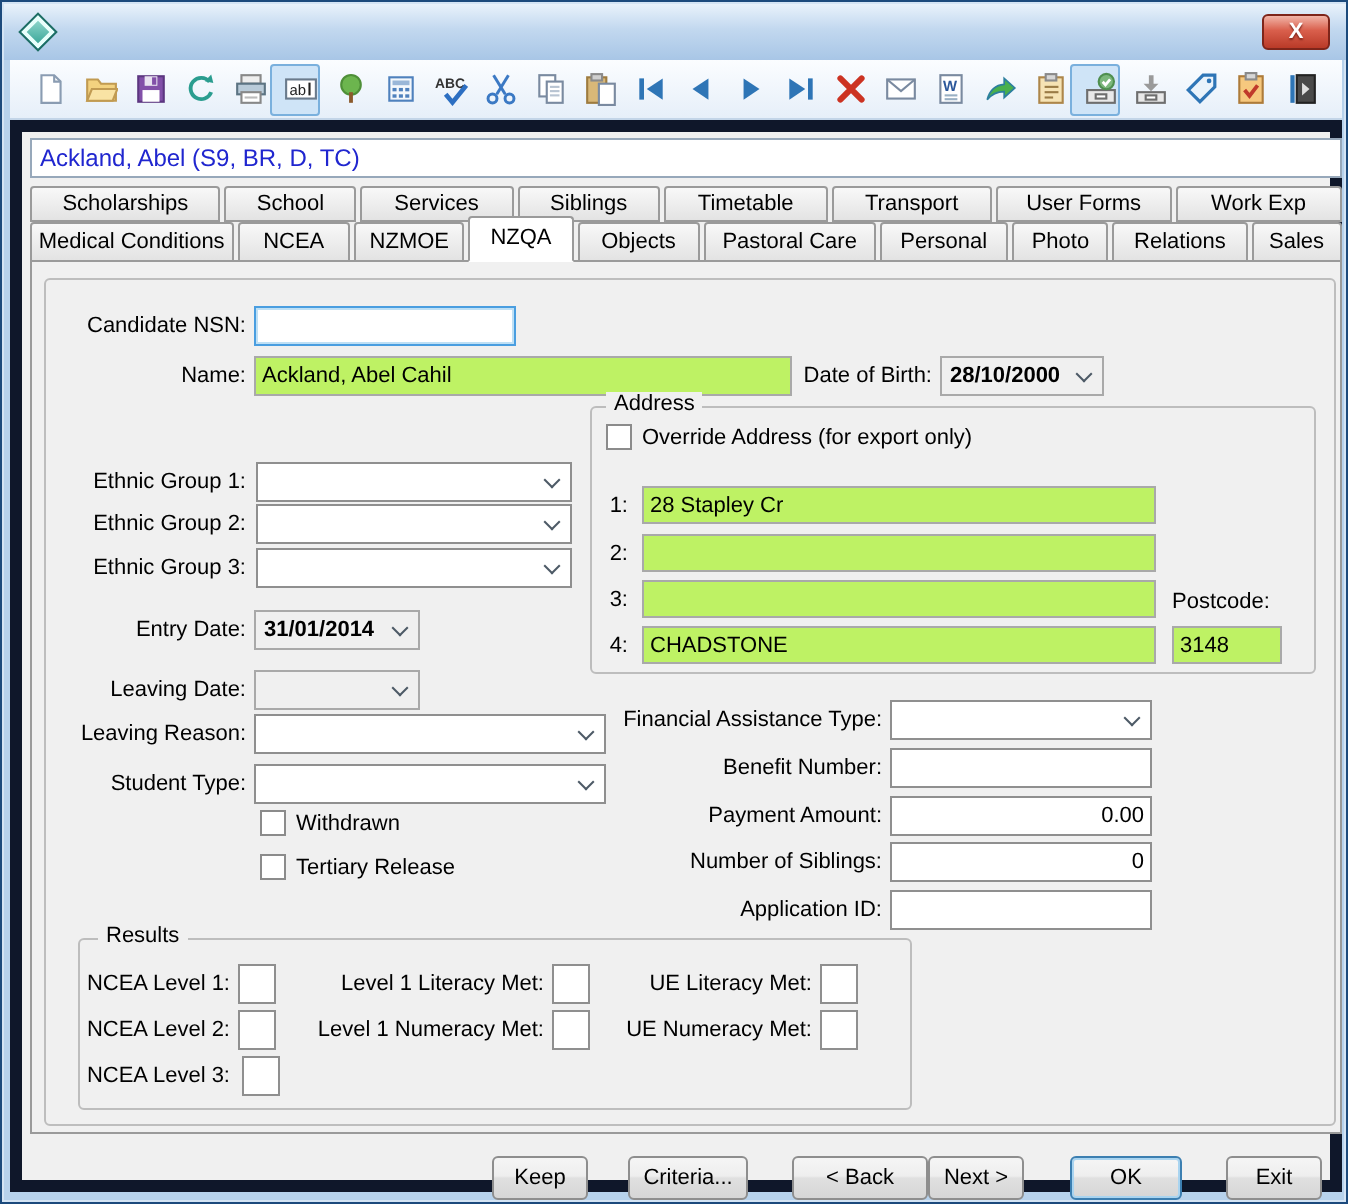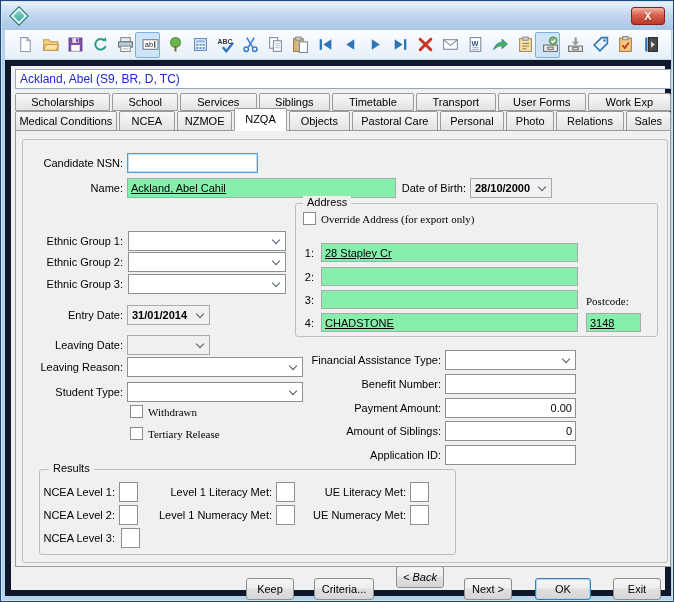--- a/index.html
+++ b/index.html
@@ -68,24 +68,24 @@
     background:#fff; position:relative; top:-3px; height:23px; line-height:21px;
     border-bottom:1px solid #fff; margin-bottom:-1px; z-index:3;
   }
   .panel {
     position:absolute; left:4px; top:64px; width:656px; height:437px;
     background:#f0f0f0; border:1px solid #9a9a9a; z-index:1;
   }
   
   .lbl { position:absolute; height:14px; font-size:11px; color:#000;
          text-align:right; line-height:14px; white-space:nowrap; }
-  .lbl.left { text-align:left;font-family:Liberation Serif, serif; }
+  .lbl.left { text-align:left; }
   .txt { position:absolute; height:20px; border:1px solid #8f8f8f; background:#fff;
          font-family:"Liberation Sans",sans-serif; font-size:11px; padding:0 3px; color:#000; }
-  .txt.ro { background:#86efac; border-color:#a9a9a9;text-decoration:underline; }
+  .txt.ro { background:#bef264; border-color:#a9a9a9; }
   .txt.num { text-align:right; }
   .txt.focus { border:1px solid #4a9ee0; box-shadow:0 0 0 1px #bfe0f5 inset; }
   .combo { position:absolute; height:20px; border:1px solid #8f8f8f; background:#fff; cursor:pointer;font-weight:bold; }
   .combo.gray { background:#f0f0f0; border-color:#a9a9a9; }
   .combo .val { position:absolute; left:4px; top:3px; font-size:11px; white-space:nowrap; }
   .chev { position:absolute; right:6px; top:5px; width:6px; height:6px;
           border-right:1.6px solid #4d5a66; border-bottom:1.6px solid #4d5a66;
           transform:rotate(45deg); }
   .grp { position:absolute; border:1px solid #bdbdbd; border-radius:3px; }
   .grp-cap { position:absolute; background:#f0f0f0; padding:0 4px; font-size:11px;
@@ -405,21 +405,21 @@
 
       <div class="lbl" style="left:280px; top:222px; width:145px;text-align:right;">Financial Assistance Type:</div>
       <div class="combo" style="left:429px; top:219px; width:131px;">
           <span class="val"></span>
           <span class="chev"></span>
         </div>
       <div class="lbl" style="left:280px; top:246px; width:145px;">Benefit Number:</div>
       <input class="txt" style="left: 429px; top: 243px; width: 131px;" value="">
       <div class="lbl" style="left:280px; top:270px; width:145px;">Payment Amount:</div>
       <input class="txt num" style="left: 429px; top: 267px; width: 131px;" value="0.00">
-      <div class="lbl" style="left:280px; top:293px; width:145px;">Amount of Siblings:</div>
+      <div class="lbl" style="left:280px; top:293px; width:145px;">Number of Siblings:</div>
       <input class="txt num" style="left: 429px; top: 290px; width: 131px;" value="0">
       <div class="lbl" style="left:280px; top:317px; width:145px;">Application ID:</div>
       <input class="txt" style="left: 429px; top: 314px; width: 131px;" value="">
 
       <div class="grp" style="left:23px; top:338px; width:417px; height:86px;"></div>
       <div class="grp-cap" style="left:33px; top:331px;">Results</div>
       <div class="lbl" style="left:8px; top:354px; width:91px;">NCEA Level 1:</div>
       <input class="rbox txt" style="left: 103px; top: 351px; width: 19px; height: 20px; padding: 0px 2px;" value="">
       <div class="lbl" style="left:8px; top:377px; width:91px;">NCEA Level 2:</div>
       <input class="rbox txt" style="left: 103px; top: 374px; width: 19px; height: 20px; padding: 0px 2px;" value="">
@@ -430,19 +430,19 @@
       <div class="lbl" style="left:120px; top:377px; width:136px;">Level 1 Numeracy Met:</div>
       <input class="rbox txt" style="left: 260px; top: 374px; width: 19px; height: 20px; padding: 0px 2px;" value="">
       <div class="lbl" style="left:290px; top:354px; width:100px;">UE Literacy Met:</div>
       <input class="rbox txt" style="left: 394px; top: 351px; width: 19px; height: 20px; padding: 0px 2px;" value="">
       <div class="lbl" style="left:290px; top:377px; width:100px;">UE Numeracy Met:</div>
       <input class="rbox txt" style="left: 394px; top: 374px; width: 19px; height: 20px; padding: 0px 2px;" value="">
     </div>
 
     <div class="btn" style="left:235px; top:512px; width:48px;">Keep</div>
     <div class="btn" style="left:303px; top:512px; width:60px;">Criteria...</div>
-    <div class="btn" style="left:385px; top:500px; width:48px;font-style:italic;">&lt; Back</div>
+    <div class="btn" style="left:385px; top:512px; width:68px;">&lt; Back</div>
     <div class="btn" style="left:453px; top:512px; width:48px;">Next &gt;</div>
     <div class="btn default" style="left:524px; top:512px; width:56px;">OK</div>
     <div class="btn" style="left:602px; top:512px; width:48px;">Exit</div>
   </div>
 
 </div>
 
 </body></html>

